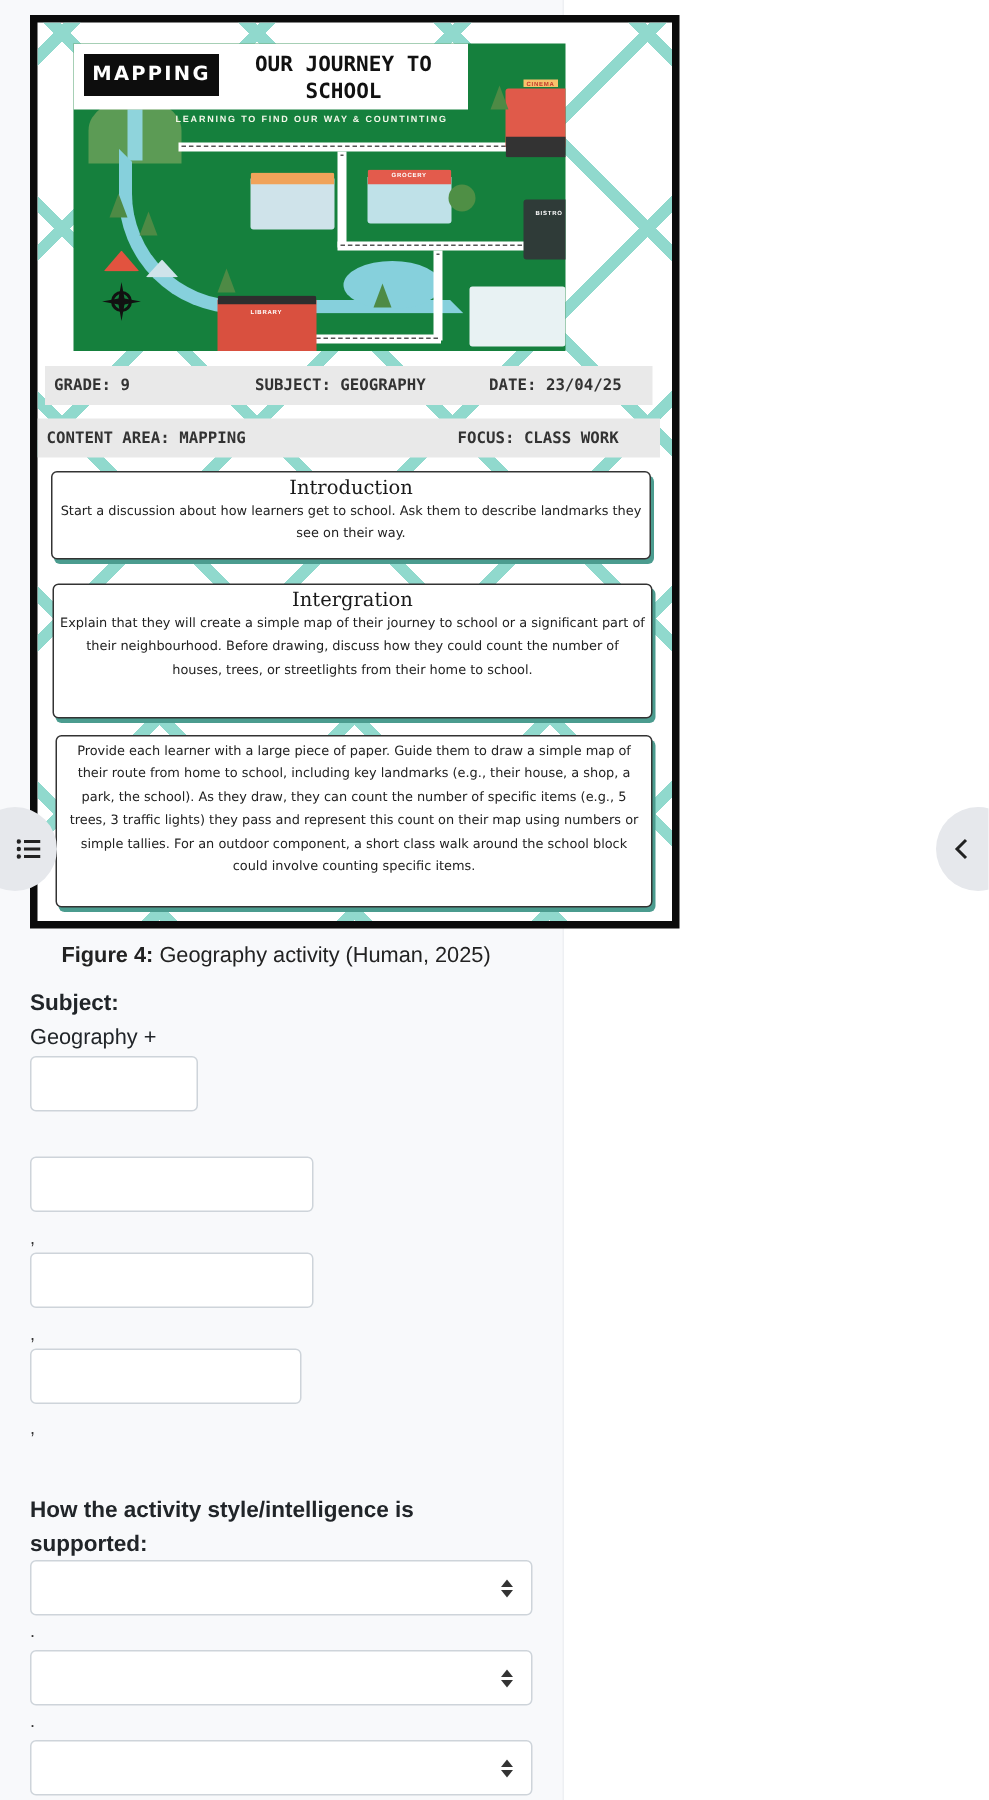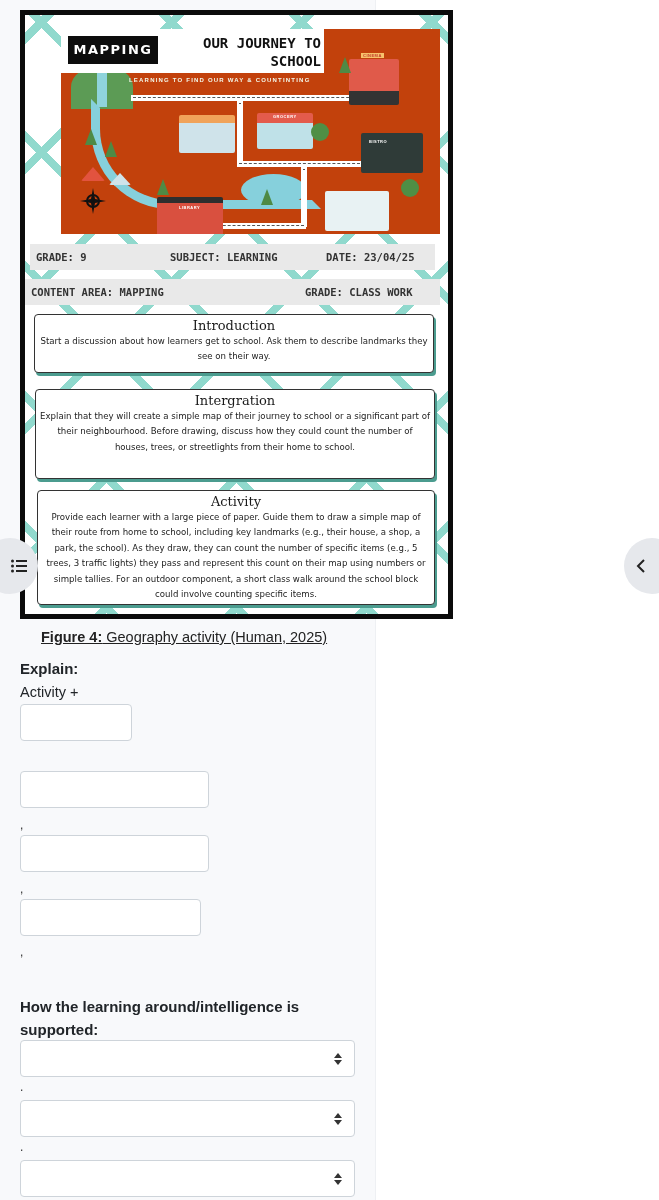--- a/index.html
+++ b/index.html
@@ -17,31 +17,31 @@
     border: 5px solid #0b0b0b; background: #ffffff; overflow: hidden;
   }
   .lattice {
     position: absolute; inset: 0;
     background:
       repeating-linear-gradient(45deg, transparent 0 58px, #7dd3c5 58px 66px, transparent 66px 92px),
       repeating-linear-gradient(-45deg, transparent 0 58px, #7dd3c5 58px 66px, transparent 66px 92px);
     opacity: 0.85;
   }
   .map {
-    position: absolute; left: 36px; top: 14px; width: 379px; height: 205px;
-    background: #c2410c; overflow: hidden;
+    position: absolute; left: 24px; top: 14px; width: 328px; height: 205px;
+    background: #15803d; overflow: hidden;
   }
   .title-band { position: absolute; left: 0; top: 0; width: 263px; height: 44px; background: #ffffff; }
   .mapping-tag {
     position: absolute; left: 7px; top: 7px; width: 90px; height: 28px;
     background: #0d0d0d; color: #ffffff; font-family: "DejaVu Sans", sans-serif;
     font-size: 13px; letter-spacing: 1.5px; line-height: 28px; text-align: center; font-weight: bold;
   }
   .title-main {
-    position: absolute; left: 100px; top: 5px; width: 160px; text-align: right;
+    position: absolute; left: 100px; top: 5px; width: 160px; text-align: center;
     font-family: "DejaVu Sans Mono", monospace; font-weight: bold; font-size: 14px; line-height: 18px; color: #111;
   }
   .subtitle {
     position: absolute; left: 68px; top: 48px; font-size: 6px; letter-spacing: 1.2px; color: #f4f8ea; font-weight: bold;
   }
   .mountain { position: absolute; left: 10px; top: 36px; width: 62px; height: 44px; background: #5c9b55; border-radius: 50% 50% 0 0; }
   .waterfall { position: absolute; left: 36px; top: 44px; width: 10px; height: 34px; background: #8fd4dc; }
   .river { position: absolute; left: 30px; top: 70px; width: 230px; height: 110px;
     border: 9px solid #86d0dc; border-color: transparent transparent #86d0dc #86d0dc; border-radius: 0 0 0 80px; }
   .lake { position: absolute; left: 180px; top: 145px; width: 65px; height: 32px; background: #86d0dc; border-radius: 50%; }
@@ -61,21 +61,21 @@
   .info-row span { position: absolute; top: 0; white-space: nowrap; }
 
   .card {
     position: absolute; background: #ffffff; border: 1.5px solid #333; border-radius: 4px;
     box-shadow: 2px 3px 0 #4b9c8f; text-align: center; padding: 3px 4px;
   }
   .card-title { font-family: "DejaVu Serif", serif; font-size: 13px; color: #1a1a1a; line-height: 16px; }
   .card-body { font-family: "DejaVu Sans", sans-serif; font-size: 8.6px; color: #222; line-height: 15.4px; }
 
   
-  .caption { position: absolute; left: 41px; top: 629px; font-size: 14.5px; color: #222; text-decoration: underline; }
+  .caption { position: absolute; left: 41px; top: 629px; font-size: 14.5px; color: #222; }
   .caption b { font-weight: bold; }
   .label { position: absolute; left: 20px; font-size: 15px; font-weight: bold; color: #212529; }
   .plain { position: absolute; left: 20px; font-size: 14.5px; color: #212529; }
   .sep { position: absolute; left: 20px; font-size: 12px; color: #333; }
   .text-input {
     position: absolute; left: 20px; height: 37px; background: #ffffff;
     border: 1px solid #ced4da; border-radius: 4px;
   }
   .select-box {
     position: absolute; left: 20px; width: 335px; height: 37px; background: #ffffff;
@@ -150,61 +150,60 @@
     </svg>
 
     <div class="title-band"></div>
     <div class="mapping-tag">MAPPING</div>
     <div class="title-main">OUR JOURNEY TO SCHOOL</div>
     <div class="subtitle">LEARNING TO FIND OUR WAY &amp; COUNTINTING</div>
   </div>
 
   <div class="info-row" style="left:5px;top:229px;width:405px;">
     <span style="left:6px;">GRADE:   9</span>
-    <span style="left:140px;">SUBJECT: LEARNING</span>
+    <span style="left:140px;">SUBJECT: GEOGRAPHY</span>
     <span style="left:296px;">DATE:  23/04/25</span>
   </div>
   <div class="info-row" style="left:0px;top:264px;width:415px;">
     <span style="left:6px;">CONTENT AREA: MAPPING</span>
-    <span style="left:280px;">GRADE: CLASS WORK</span>
+    <span style="left:280px;">FOCUS: CLASS WORK</span>
   </div>
 
   <div class="card" style="left:9px;top:299px;width:400px;height:59px;">
     <div class="card-title">Introduction</div>
     <div class="card-body">Start a discussion about how learners get to school. Ask them to describe landmarks they see on their way.</div>
   </div>
 
   <div class="card" style="left:10px;top:374px;width:400px;height:90px;">
     <div class="card-title">Intergration</div>
     <div class="card-body">Explain that they will create a simple map of their journey to school or a significant part of their neighbourhood. Before drawing, discuss how they could count the number of houses, trees, or streetlights from their home to school.</div>
   </div>
 
   <div class="card" style="left:12px;top:475px;width:398px;height:115px;">
-    <div class="card-title">Activity</div>
     <div class="card-body">Provide each learner with a large piece of paper. Guide them to draw a simple map of their route from home to school, including key landmarks (e.g., their house, a shop, a park, the school). As they draw, they can count the number of specific items (e.g., 5 trees, 3 traffic lights) they pass and represent this count on their map using numbers or simple tallies. For an outdoor component, a short class walk around the school block could involve counting specific items.</div>
   </div>
 </div>
 
 <div class="caption">
   <b>Figure 4:</b><span> Geography activity (Human, 2025)</span>
 </div>
 
-<div class="label" style="top:660px;">Explain:</div>
-<div class="plain" style="top:684px;">Activity +</div>
+<div class="label" style="top:660px;">Subject:</div>
+<div class="plain" style="top:684px;">Geography +</div>
 <input class="text-input" style="top: 704px; width: 112px;" type="text" value="">
 
 <div class="label" style="top:751px;margin-top:28px;">Intelligences:</div>
 <input class="text-input" style="top: 771px; width: 189px;" type="text" value="">
 <div class="sep" style="top:818px;">,</div>
 <input class="text-input" style="top: 835px; width: 189px;" type="text" value="">
 <div class="sep" style="top:882px;">,</div>
 <input class="text-input" style="top: 899px; width: 181px;" type="text" value="">
 <div class="sep" style="top:945px;">,</div>
 
-<div class="label" style="top:995px;width:300px;line-height:23px;">How the learning around/intelligence is supported:</div>
+<div class="label" style="top:995px;width:300px;line-height:23px;">How the activity style/intelligence is supported:</div>
 <div class="select-box" style="top:1040px;">
   <span class="select-arrow"></span>
 </div>
 <div class="sep" style="top:1080px;">.</div>
 <div class="select-box" style="top:1100px;">
   <span class="select-arrow"></span>
 </div>
 <div class="sep" style="top:1140px;">.</div>
 <div class="select-box" style="top:1160px;">
   <span class="select-arrow"></span>

